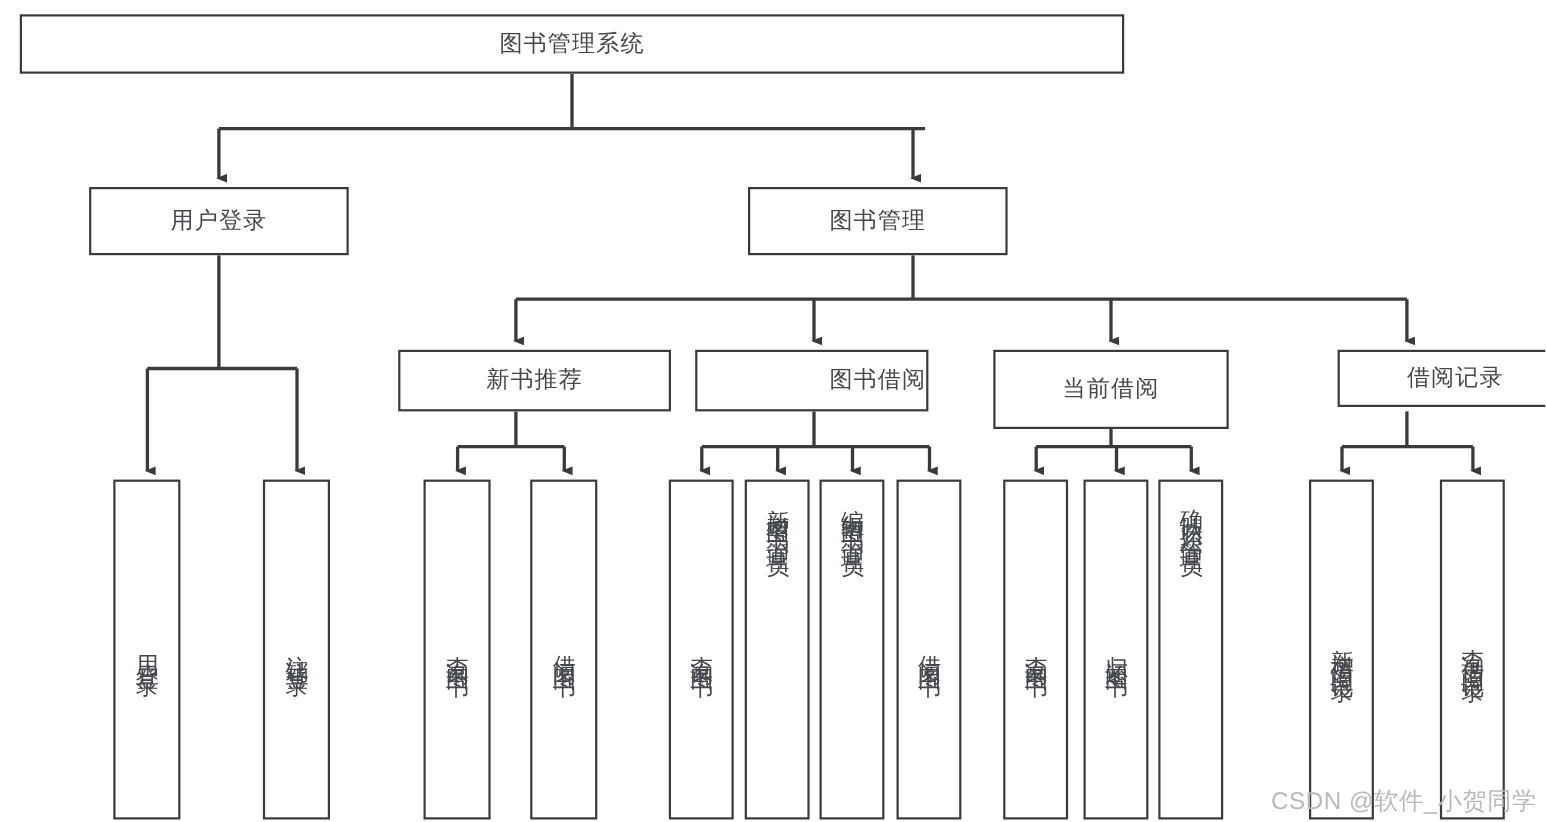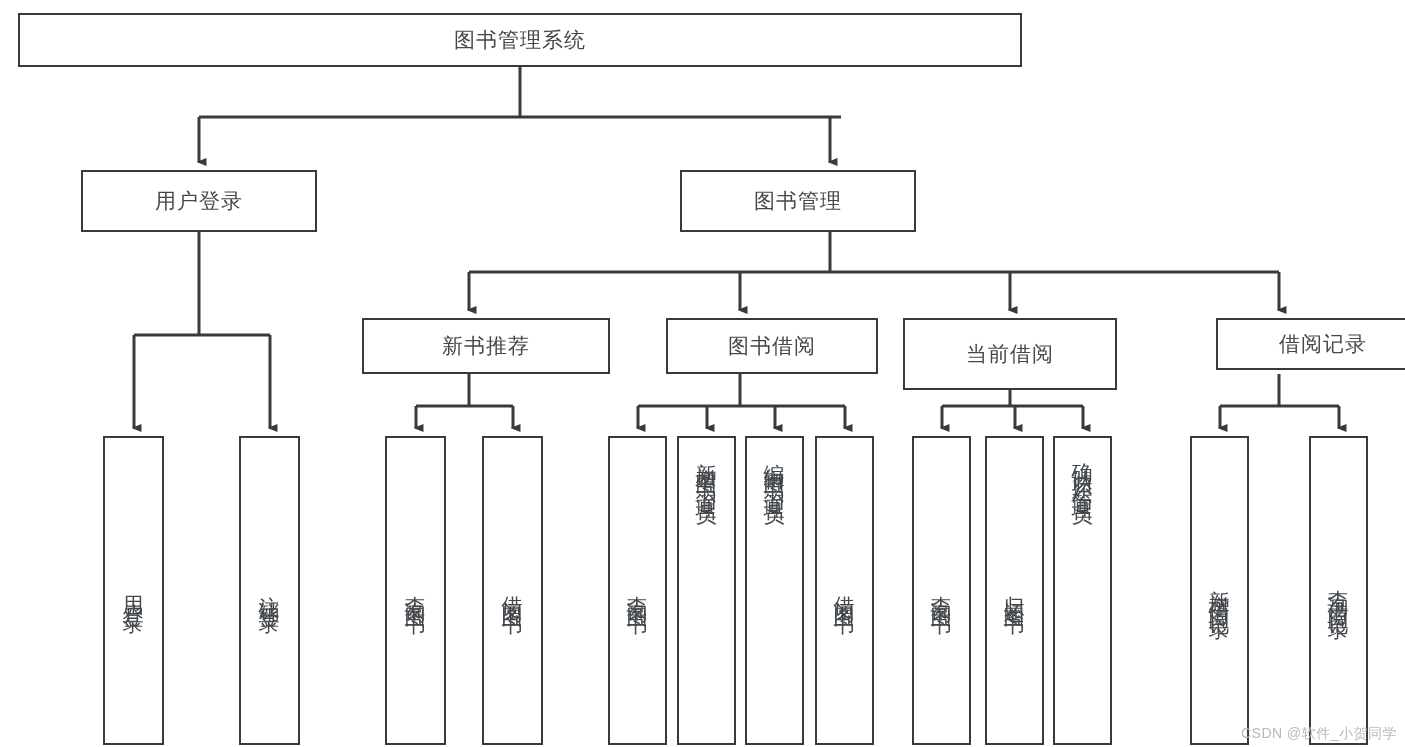--- a/index.html
+++ b/index.html
@@ -55,21 +55,21 @@
     white-space: nowrap;
   }
   .node-box.vertical.centered {
     align-items: center;
     padding-top: 0;
   }
   #watermark {
     position: absolute;
     right: 8px;
     bottom: 4px;
-    font-size: 14px;
+    font-size: 22px;
     color: #b9b9b9;
     letter-spacing: 0.5px;
     white-space: nowrap;
     pointer-events: none;
   }
 </style>
 </head>
 <body>
 
 <div id="diagram-root">
@@ -131,21 +131,21 @@
   <div class="node-box" style="left:81px; top:170px; width:236px; height:62px;">
     <span class="node-label">用户登录</span>
   </div>
   <div class="node-box" style="left:680px; top:170px; width:236px; height:62px;">
     <span class="node-label">图书管理</span>
   </div>
 
   <div class="node-box" style="left:362px; top:318px; width:248px; height:56px;">
     <span class="node-label">新书推荐</span>
   </div>
-  <div class="node-box" style="left:666px; top:318px; width:212px; height:56px;">
+  <div class="node-box" style="left:632px; top:318px; width:212px; height:56px;justify-content:flex-end;">
     <span class="node-label">图书借阅</span>
   </div>
   <div class="node-box" style="left:903px; top:318px; width:214px; height:72px;">
     <span class="node-label">当前借阅</span>
   </div>
   <div class="node-box" style="left:1172px; top:318px; width:214px; height:52px;margin-left:44px;">
     <span class="node-label">借阅记录</span>
   </div>
 
   <div class="node-box vertical centered" style="left:103px; top:436px; width:61px; height:309px;">

